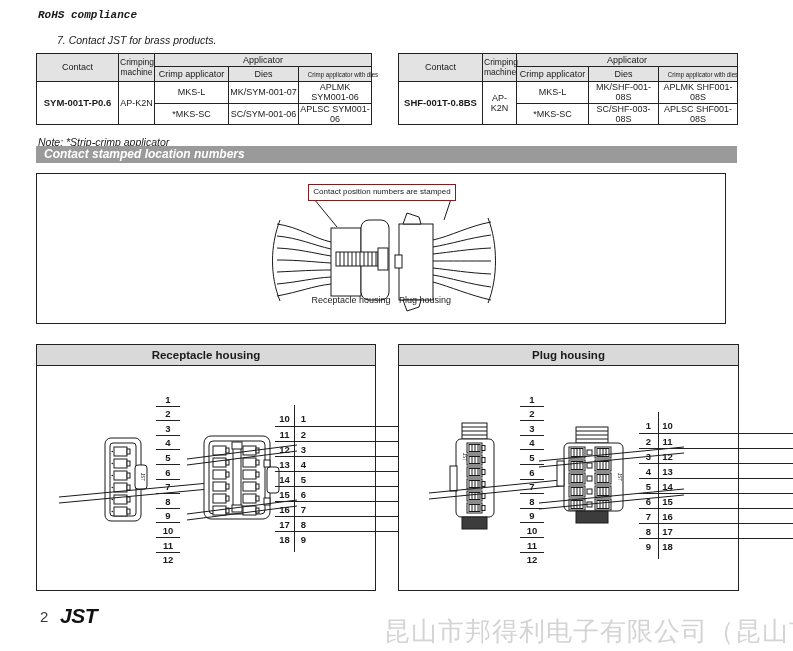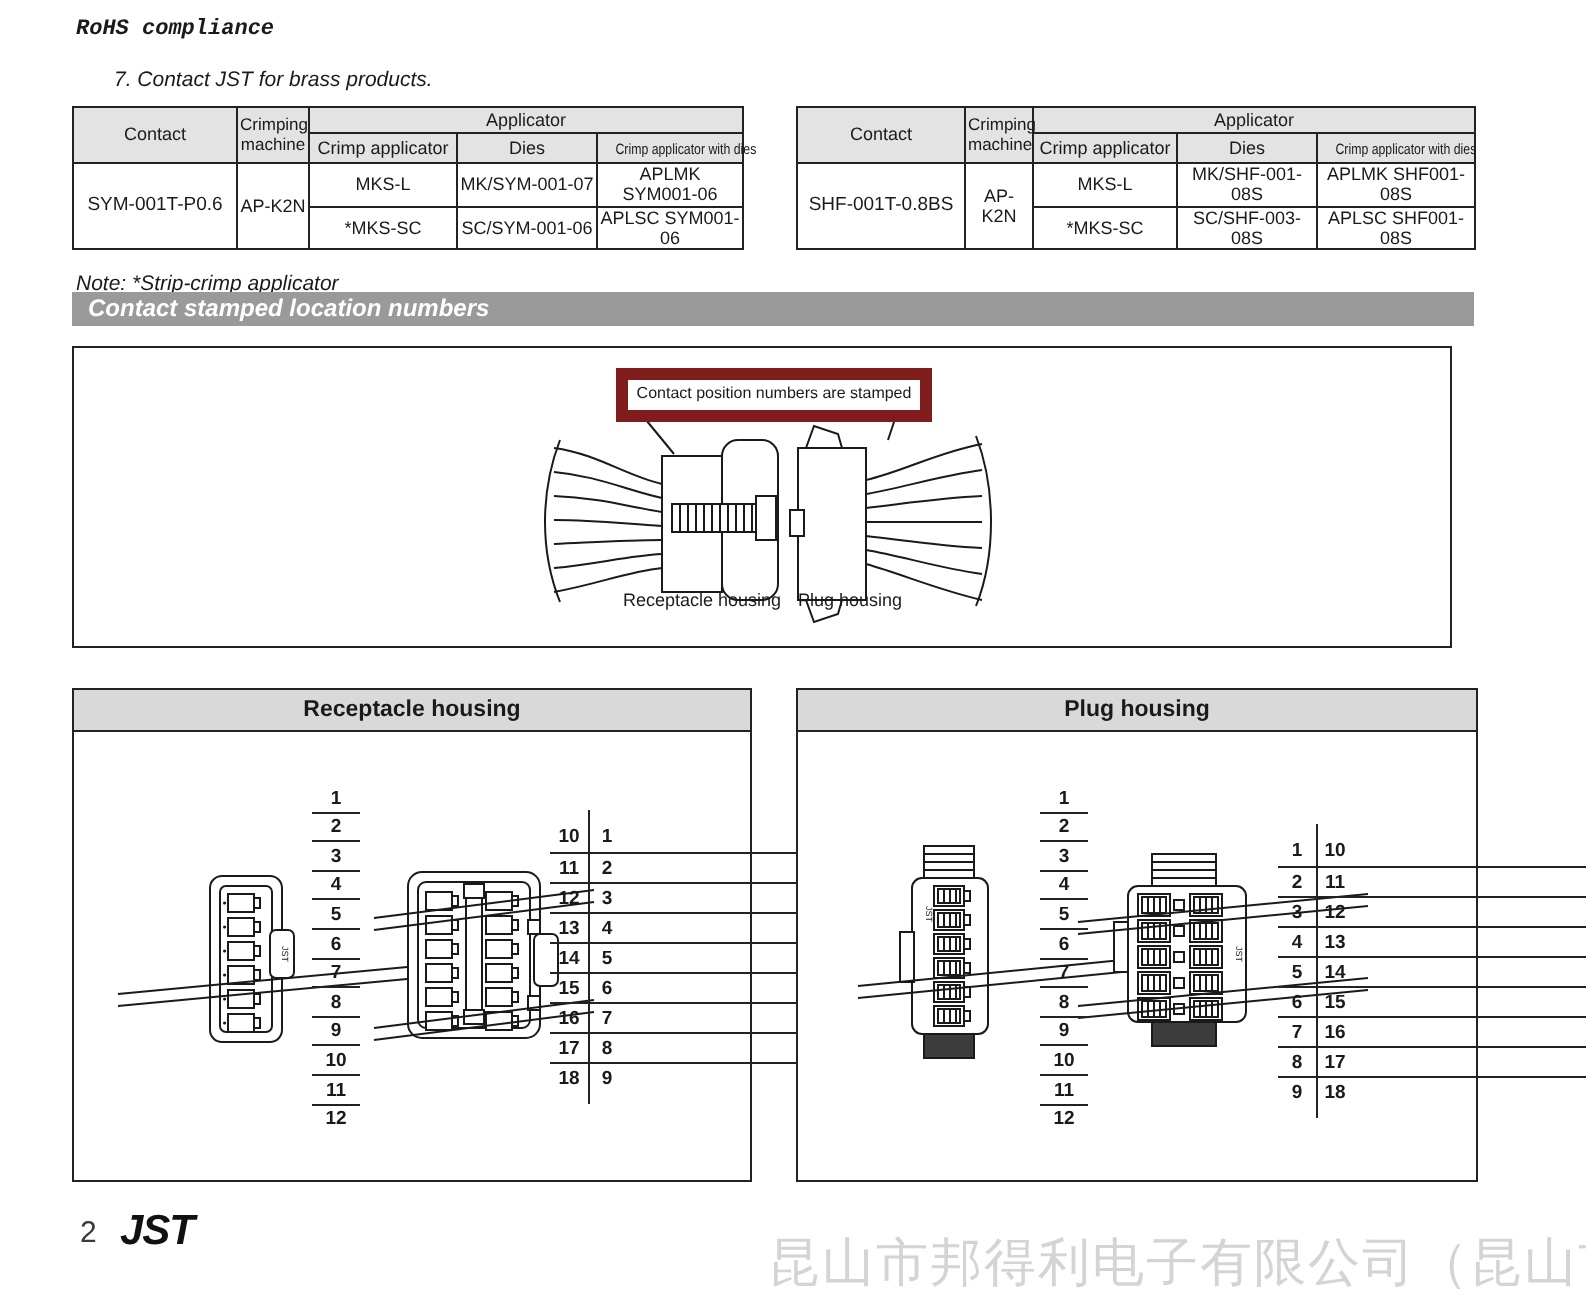--- a/index.html
+++ b/index.html
@@ -8,34 +8,34 @@
   .abs{position:absolute;}
 
   
   .rohs-title{font-weight:bold;font-style:italic;font-size:11px;font-family:Liberation Mono, monospace;}
   .note{font-style:italic;font-size:10.5px;}
 
   
   table.app{border-collapse:collapse;table-layout:fixed;font-size:9px;}
   table.app td{border:1px solid #222;padding:0 1px;text-align:center;vertical-align:middle;line-height:1.15;}
   table.app td.hd{background:#e3e3e3;}
-  table.app td.contact{font-weight:normal;font-size:9.5px;}
+  table.app td.contact{font-weight:bold;font-size:9.5px;}
   .squeeze{display:inline-block;white-space:nowrap;font-size:7.5px;transform:scaleX(0.82);transform-origin:center;}
 
   
   .section-bar{background:#9a9a9a;color:#fff;font-weight:bold;font-style:italic;font-size:12px;
                line-height:17px;padding-left:8px;}
 
   
   .frame{border:1px solid #222;background:#fff;}
   .house-box{border:1px solid #222;background:#fff;}
   .house-head{height:20px;background:#d9d9d9;border-bottom:1px solid #222;text-align:center;
               font-weight:bold;font-size:11.5px;line-height:20px;}
 
-  .callout{border:6px solid #7f1d1d;background:#fff;text-align:center;font-size:8px;line-height:14px;z-index:2;}
+  .callout{border:1px solid #7f1d1d;background:#fff;text-align:center;font-size:8px;line-height:14px;z-index:2;}
   .diag-label{font-size:9px;text-align:center;}
 
   
   .lad-single{display:flex;flex-direction:column;}
   .lad-item{width:24px;height:14.6px;box-sizing:border-box;display:flex;align-items:flex-end;
             justify-content:center;font-size:9.5px;font-weight:bold;padding-bottom:1px;}
   .lad-item + .lad-item{border-top:1px solid #222;}
   .lad-dual{position:relative;display:flex;flex-direction:column;}
   .lad-row{display:flex;height:15px;box-sizing:border-box;}
   .lad-row + .lad-row{border-top:1px solid #222;}

